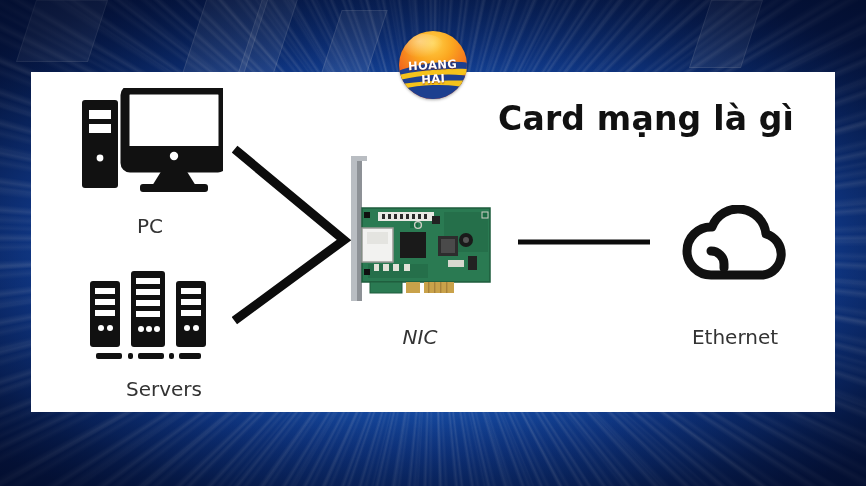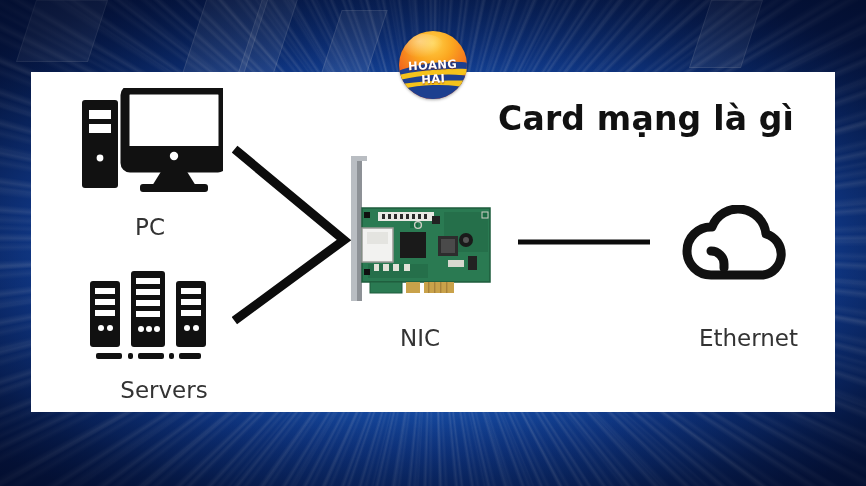--- a/index.html
+++ b/index.html
@@ -72,26 +72,26 @@
     border-radius:50%;background:radial-gradient(ellipse at 40% 30%, rgba(255,255,255,.40), rgba(255,255,255,0) 70%);}
 
   
   #title{
     position:absolute;left:498px;top:99px;width:300px;
     font-size:33px;font-weight:bold;color:#111;
     font-family:"DejaVu Sans",sans-serif;letter-spacing:.2px;
   }
 
   
-  .lbl{position:absolute;text-align:center;color:#333;font-size:23px;
+  .lbl{position:absolute;text-align:center;color:#333;font-size:20px;
        font-family:"DejaVu Sans",sans-serif;}
   #lbl-pc{left:110px;top:214px;width:80px;}
   #lbl-servers{left:104px;top:377px;width:120px;}
-  #lbl-nic{left:380px;top:325px;width:80px;}
-  #lbl-ethernet{left:672px;top:325px;width:126px;text-align:right;}
+  #lbl-nic{left:380px;top:325px;width:80px;font-style:italic;}
+  #lbl-ethernet{left:672px;top:325px;width:126px;}
 
   .art{position:absolute;}
 </style>
 </head>
 <body>
 
 <div id="bg">
   <div class="bg-base"></div>
   <div class="bg-rays"></div>
   <div class="bg-rays2"></div>

